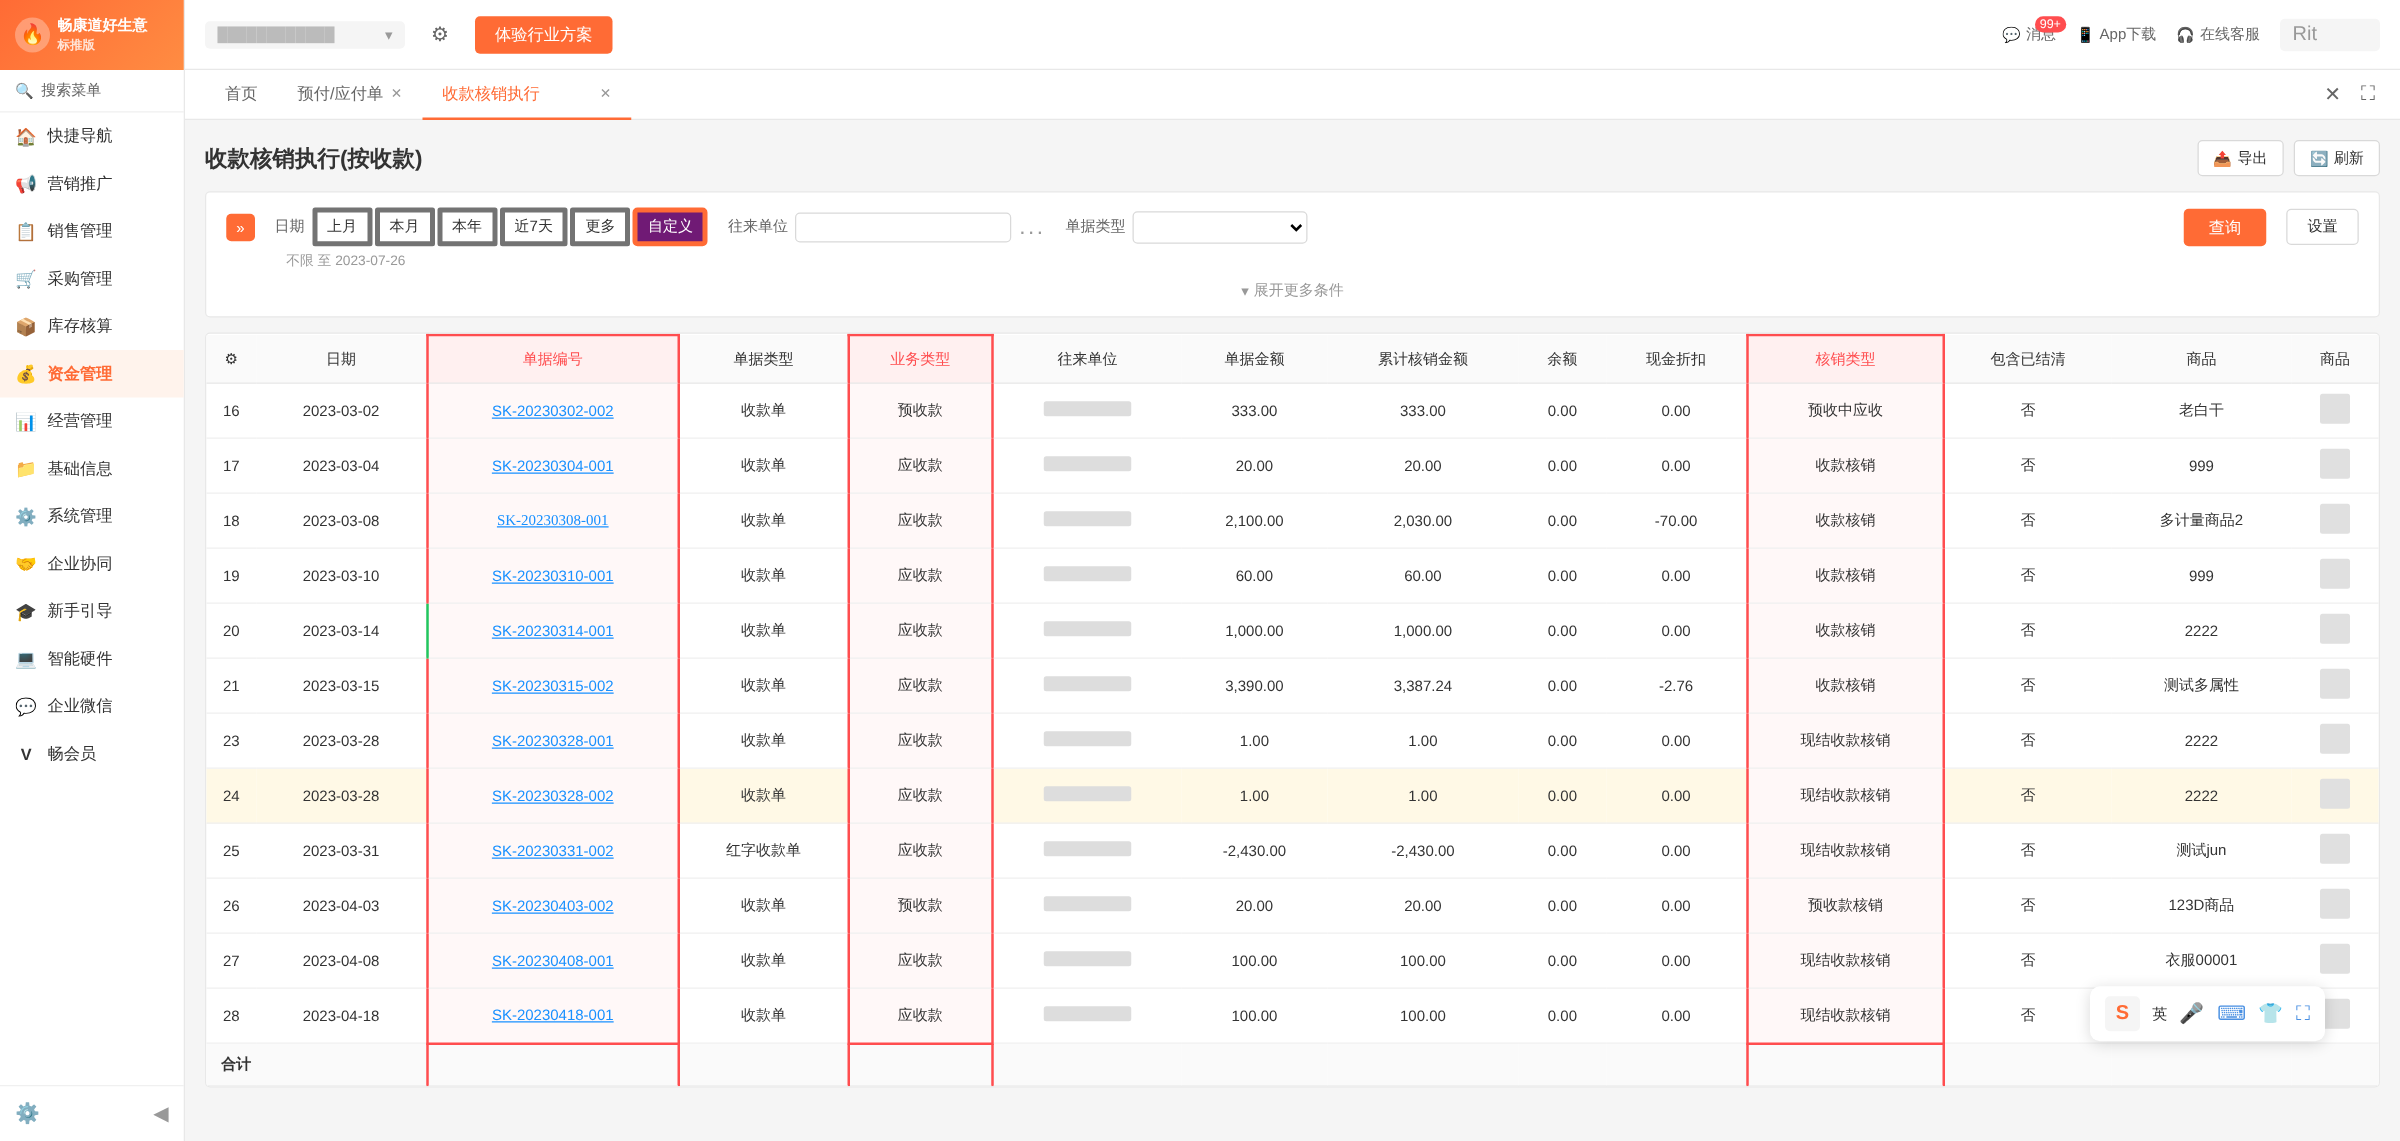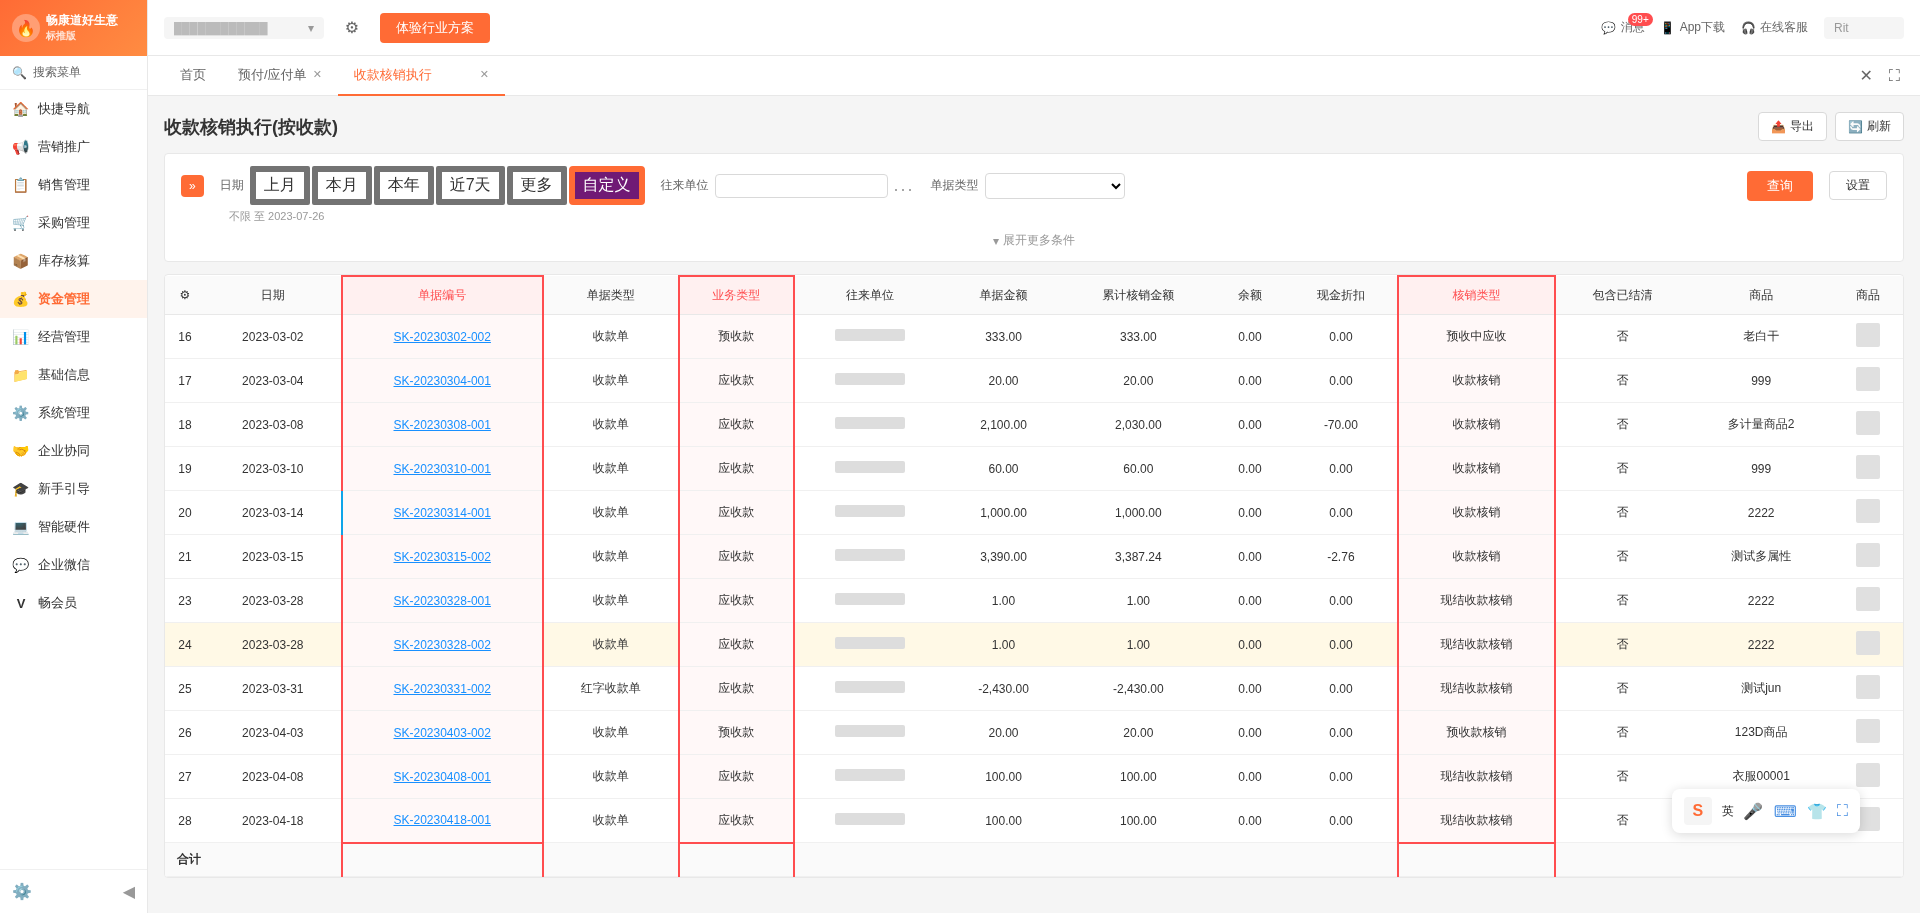--- a/index.html
+++ b/index.html
@@ -163,22 +163,22 @@
     .filter-toggle {
       background: #ff6b35; color: white; border: none;
       padding: 4px 8px; border-radius: 4px; cursor: pointer; font-size: 12px;
     }
     .filter-field {
       display: flex; align-items: center; gap: 6px;
     }
     .filter-label { color: #666; font-size: 12px; white-space: nowrap; }
     .date-btns { display: flex; gap: 2px; }
     .date-btn {
-      padding: 3px 8px; border: 6px solid #737373; background: white;
-      cursor: pointer; font-size: 16px; border-radius: 2px; color: #333;
+      padding: 3px 8px; border: 4px solid #737373; background: white;
+      cursor: pointer; font-size: 12px; border-radius: 2px; color: #333;
     }
     .date-btn.active { background: #701a75; color: white; border-color: #ff6b35; border-radius: 4px; }
     .filter-input {
       border: 1px solid #d9d9d9; border-radius: 4px;
       padding: 4px 8px; font-size: 12px; color: #333; min-width: 120px;
     }
     .filter-dots { color: #999; font-size: 18px; letter-spacing: 2px; }
     .filter-select {
       border: 1px solid #d9d9d9; border-radius: 4px;
       padding: 4px 8px; font-size: 12px; min-width: 140px; background: white;
@@ -244,21 +244,21 @@
     }
     .float-s-logo {
       background: #f5f5f5; border-radius: 4px;
       width: 28px; height: 28px; display: flex; align-items: center; justify-content: center;
       color: #ff6b35; font-weight: bold; font-size: 16px;
     }
 
     
     .topbar-user-area {
       background: #f5f5f5; border-radius: 4px;
-      padding: 4px 10px; color: #999; font-size: 12px; min-width: 80px;
+      padding: 4px 10px; color: #999; font-size: 16px; min-width: 80px;
     }
   </style>
 </head>
 <body>
 
 <div class="sidebar">
   <div class="sidebar-logo">
     <div class="sidebar-logo-icon">🔥</div>
     <div>
       <div class="sidebar-logo-text">畅康道好生意</div>
@@ -506,21 +506,21 @@
     <td style="border-left:2px solid #ff4d4f; border-right:2px solid #ff4d4f;  background:#fff8f8;">收款核销</td>
     <td>否</td>
     <td>999</td>
     <td>
       <span style="display:inline-block;width:24px;height:24px;background:#e0e0e0;border-radius:2px;"></span>
     </td>
   </tr>
             <tr>
     <td>18</td>
     <td>2023-03-08</td>
-    <td style="border-left:2px solid #ff4d4f; border-right:2px solid #ff4d4f;  background:#fff8f8;">
+    <td style="border-left:2px solid #ff4d4f; border-right:2px solid #ff4d4f;  background:#fff8f8;font-family:Liberation Serif, serif;">
       <span class="link-cell">SK-20230308-001</span>
     </td>
     <td class="red-cell">收款单</td>
     <td style="border-left:2px solid #ff4d4f; border-right:2px solid #ff4d4f;  background:#fff8f8;">应收款</td>
     <td>
       <span style="display:inline-block; width:70px; height:12px; background:#ddd; border-radius:2px;"></span>
     </td>
     <td class="">2,100.00</td>
     <td class="">2,030.00</td>
     <td>0.00</td>
@@ -550,21 +550,21 @@
     <td style="border-left:2px solid #ff4d4f; border-right:2px solid #ff4d4f;  background:#fff8f8;">收款核销</td>
     <td>否</td>
     <td>999</td>
     <td>
       <span style="display:inline-block;width:24px;height:24px;background:#e0e0e0;border-radius:2px;"></span>
     </td>
   </tr>
             <tr>
     <td>20</td>
     <td>2023-03-14</td>
-    <td style="border-left:2px solid #0ea5e9; border-right:2px solid #ff4d4f;  background:#fff8f8;">
+    <td style="border-left:2px solid #22c55e; border-right:2px solid #ff4d4f;  background:#fff8f8;">
       <span class="link-cell">SK-20230314-001</span>
     </td>
     <td class="">收款单</td>
     <td style="border-left:2px solid #ff4d4f; border-right:2px solid #ff4d4f;  background:#fff8f8;">应收款</td>
     <td>
       <span style="display:inline-block; width:70px; height:12px; background:#ddd; border-radius:2px;"></span>
     </td>
     <td class="">1,000.00</td>
     <td class="">1,000.00</td>
     <td>0.00</td>

